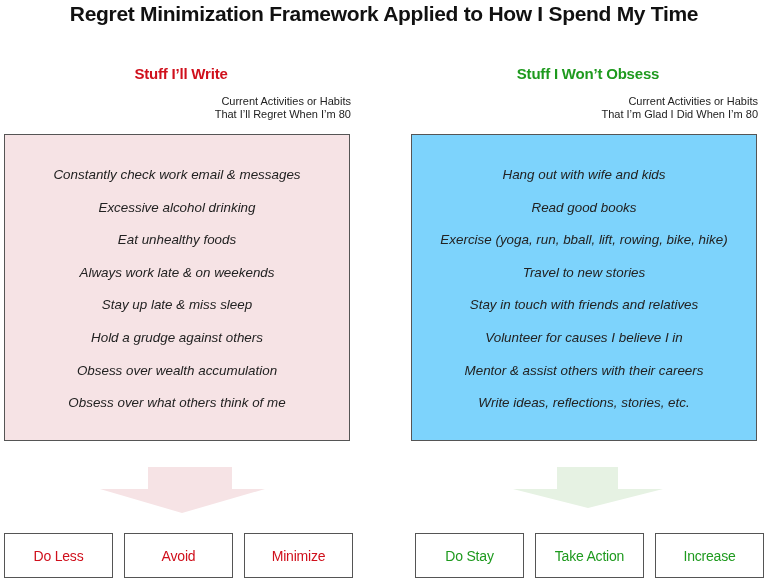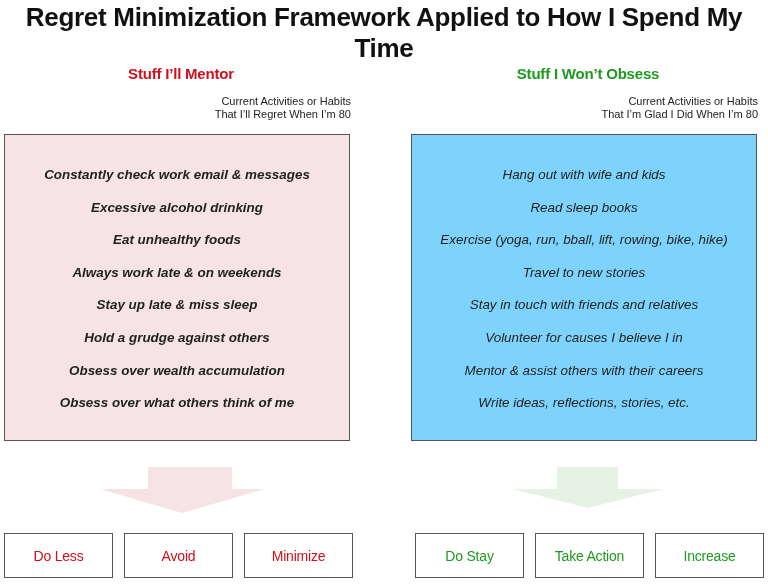--- a/index.html
+++ b/index.html
@@ -1,38 +1,38 @@
 <!DOCTYPE html>
 <html><head>
 <meta charset="utf-8">
 <style>
   html, body { margin:0; padding:0; background:#ffffff; }
   body { width:768px; height:584px; position:relative; overflow:hidden; font-family:"Liberation Sans", sans-serif; color:#222; }
-  .title { position:absolute; left:0; top:2px; width:768px; text-align:center; font-size:26px; font-weight:bold; color:#111; letter-spacing:-0.3px; }
+  .title { position:absolute; left:0; top:2px; width:768px; text-align:center; font-size:21px; font-weight:bold; color:#111; letter-spacing:-0.3px; }
   .col-head { position:absolute; width:340px; text-align:center; font-size:15px; font-weight:bold; letter-spacing:-0.2px; }
   .col-sub { position:absolute; width:340px; text-align:right; font-size:11px; line-height:13px; color:#222; }
   .sub-line { display:block; }
   .panel { position:absolute; top:134px; width:346px; height:307px; border:1.5px solid #555; box-sizing:border-box; }
   .panel ul { list-style:none; margin:0; padding:0; position:absolute; top:24px; left:0; width:100%; }
   .panel li { text-align:center; font-style:italic; font-size:13.4px; height:32.6px; line-height:32.6px; color:#222; white-space:nowrap; }
   .arrow { position:absolute; }
   .btn { position:absolute; top:533px; width:109px; height:45px; border:1.5px solid #555; box-sizing:border-box; background:#fff; display:flex; align-items:center; justify-content:center; font-size:14px; font-weight:normal; letter-spacing:-0.2px; cursor:pointer; }
 </style>
 </head>
 <body>
 
 <div class="title">Regret Minimization Framework Applied to How I Spend My Time</div>
 
-<div class="col-head" style="left:11px; top:65px; color:#d0101c;">Stuff I’ll Mentor</div>
+<div class="col-head" style="left:11px; top:65px; color:#d0101c;">Stuff I’ll Write</div>
 <div class="col-sub" style="left:11px; top:95px;">
   <span class="sub-line">Current Activities or Habits</span>
   <span class="sub-line">That I’ll Regret When I’m 80</span>
 </div>
 
-<div class="panel" style="left:4px; background:#f6e3e5;font-weight:bold;">
+<div class="panel" style="left:4px; background:#f6e3e5;">
   <ul>
     <li>Constantly check work email &amp; messages</li>
     <li>Excessive alcohol drinking</li>
     <li>Eat unhealthy foods</li>
     <li>Always work late &amp; on weekends</li>
     <li>Stay up late &amp; miss sleep</li>
     <li>Hold a grudge against others</li>
     <li>Obsess over wealth accumulation</li>
     <li>Obsess over what others think of me</li>
   </ul>
@@ -48,21 +48,21 @@
 
 <div class="col-head" style="left:418px; top:65px; color:#1e9a1e;">Stuff I Won’t Obsess</div>
 <div class="col-sub" style="left:418px; top:95px;">
   <span class="sub-line">Current Activities or Habits</span>
   <span class="sub-line">That I’m Glad I Did When I’m 80</span>
 </div>
 
 <div class="panel" style="left:411px; background:#7dd3fc;">
   <ul>
     <li>Hang out with wife and kids</li>
-    <li>Read sleep books</li>
+    <li>Read good books</li>
     <li>Exercise (yoga, run, bball, lift, rowing, bike, hike)</li>
     <li>Travel to new stories</li>
     <li>Stay in touch with friends and relatives</li>
     <li>Volunteer for causes I believe I in</li>
     <li>Mentor &amp; assist others with their careers</li>
     <li>Write ideas, reflections, stories, etc.</li>
   </ul>
 </div>
 
 <svg class="arrow" style="left:508px; top:464px;" width="160" height="48" viewBox="0 0 160 48">

